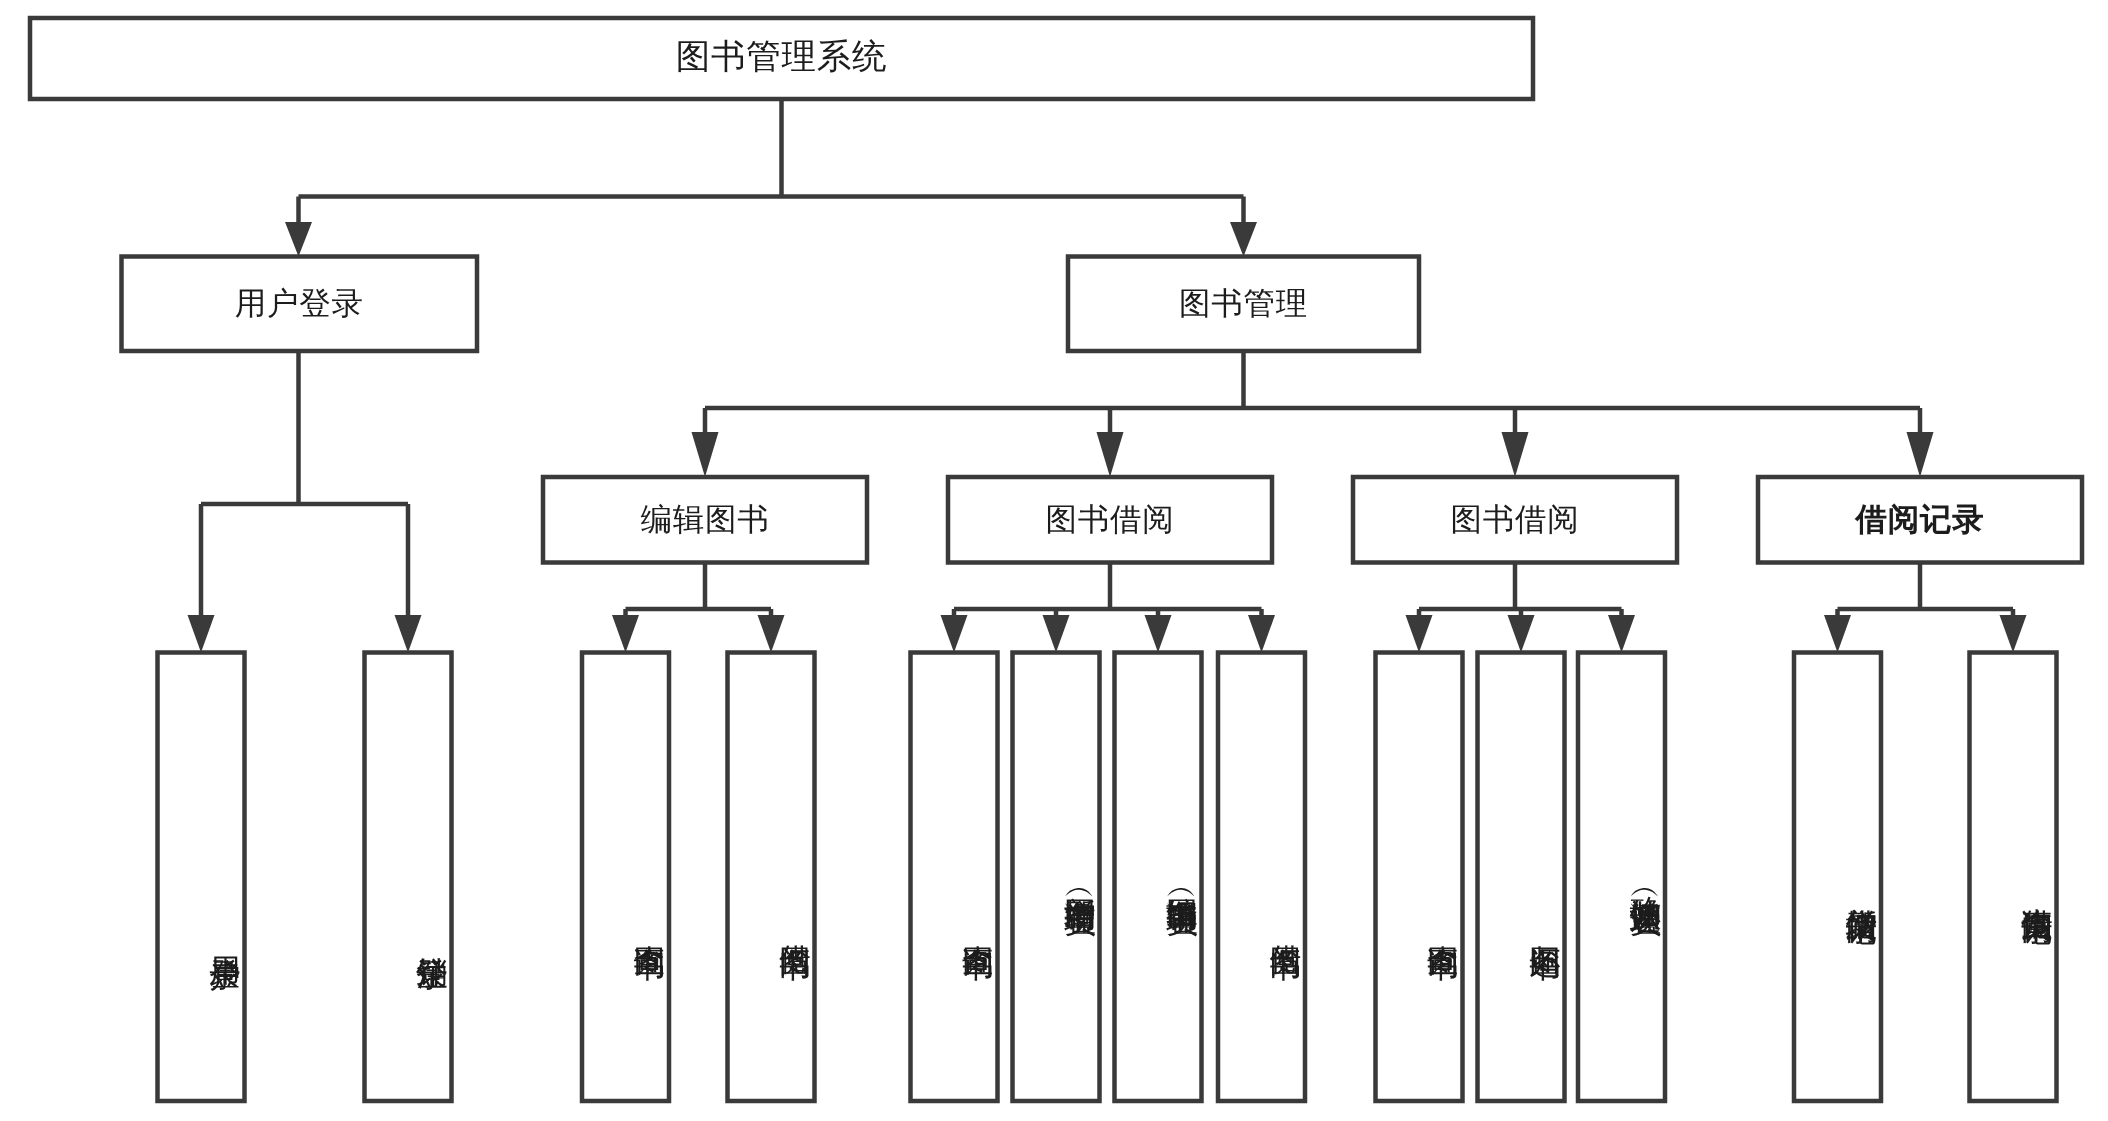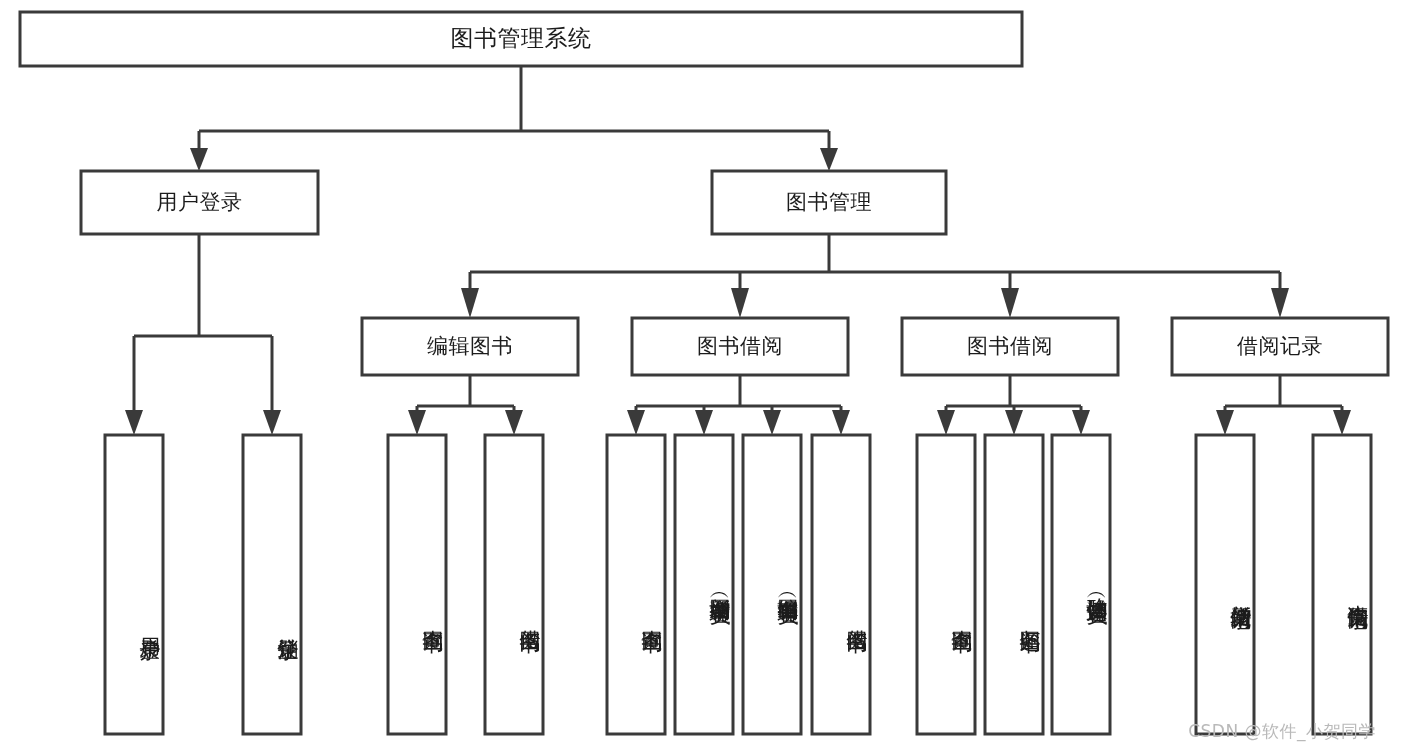--- a/index.html
+++ b/index.html
@@ -184,35 +184,34 @@
   </svg>
 
   <div class="node-label-h title-label" style="left:20px; top:12px; width:1002px; height:54px;">图书管理系统</div>
 
   <div class="node-label-h" style="left:81px; top:171px; width:237px; height:63px;">用户登录</div>
   <div class="node-label-h" style="left:712px; top:171px; width:234px; height:63px;text-align:center;">图书管理</div>
 
   <div class="node-label-h" style="left:362px; top:318px; width:216px; height:57px;">编辑图书</div>
   <div class="node-label-h" style="left:632px; top:318px; width:216px; height:57px;text-align:right;">图书借阅</div>
   <div class="node-label-h" style="left:902px; top:318px; width:216px; height:57px;">图书借阅</div>
-  <div class="node-label-h" style="left:1172px; top:318px; width:216px; height:57px;">借阅记录</div>
+  <div class="node-label-h" style="left:1172px; top:318px; width:216px; height:57px;font-weight:bold;">借阅记录</div>
 
   <div class="node-label-v" style="left:105px; top:525px; width:58px; height:195px;">用户登录</div>
   <div class="node-label-v" style="left:243px; top:525px; width:58px; height:195px;">注销登录</div>
 
   <div class="node-label-v" style="left:388px; top:510px; width:58px; height:210px;">查询图书</div>
   <div class="node-label-v" style="left:485px; top:510px; width:58px; height:210px;">借阅图书</div>
 
   <div class="node-label-v" style="left:607px; top:510px; width:58px; height:210px;">查询图书</div>
   <div class="node-label-v" style="left:675px; top:441px; width:58px; height:288px;">新增图书（管理员）</div>
   <div class="node-label-v" style="left:743px; top:441px; width:58px; height:288px;">编辑图书（管理员）</div>
   <div class="node-label-v" style="left:812px; top:510px; width:58px; height:210px;">借阅图书</div>
 
   <div class="node-label-v" style="left:917px; top:510px; width:58px; height:210px;">查询图书</div>
   <div class="node-label-v" style="left:985px; top:510px; width:58px; height:210px;">归还图书</div>
   <div class="node-label-v" style="left:1052px; top:441px; width:58px; height:288px;">确认归还（管理员）</div>
 
   <div class="node-label-v" style="left:1196px; top:466px; width:58px; height:250px;">新增借阅记录</div>
   <div class="node-label-v" style="left:1313px; top:466px; width:58px; height:250px;">查询借阅记录</div>
 
-  <div class="watermark">CSDN @软件_小贺同学</div>
 
 </div>
 
 </body></html>

